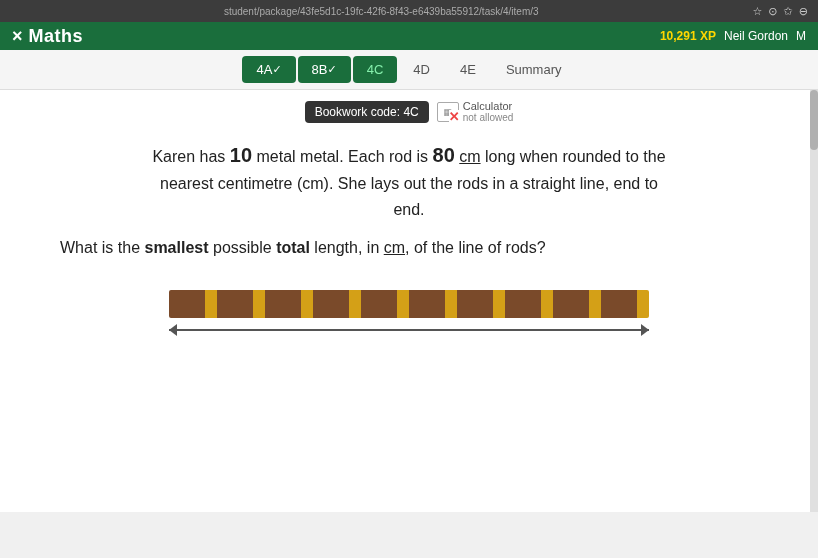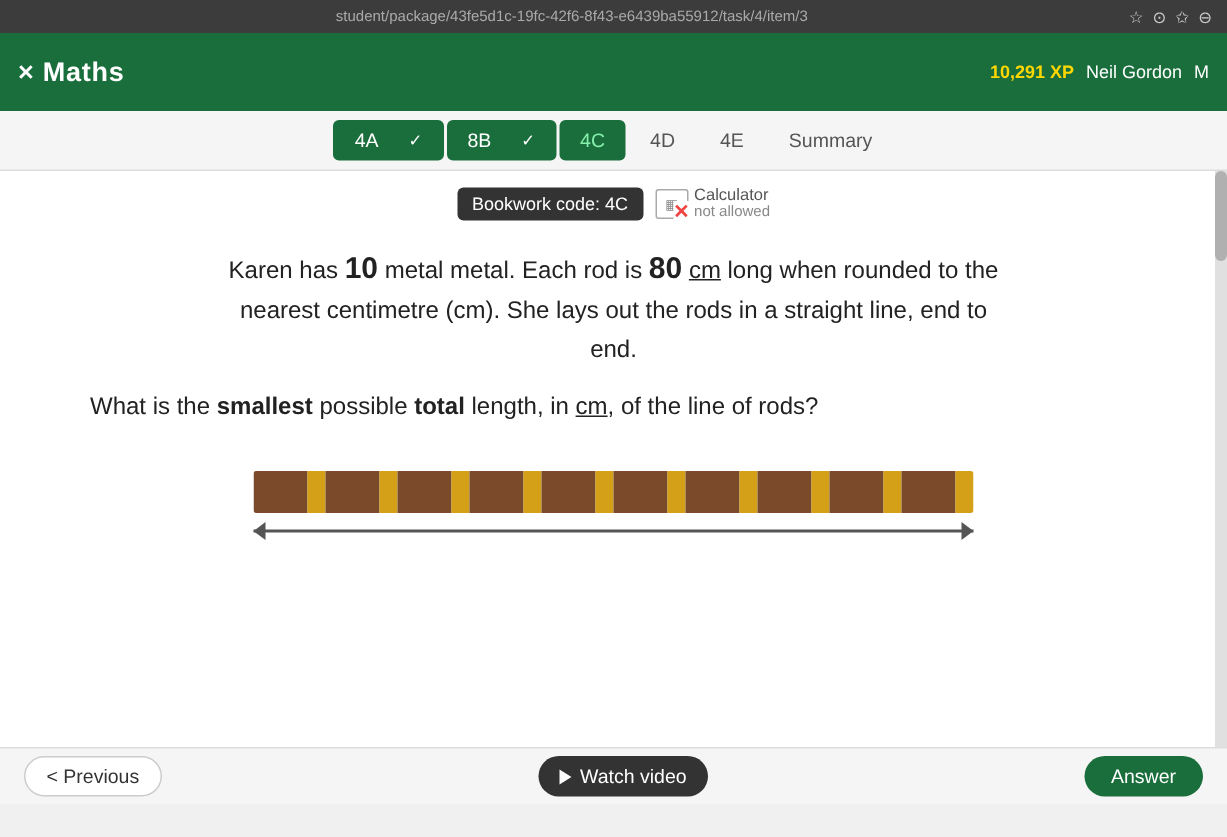--- a/index.html
+++ b/index.html
@@ -29,21 +29,21 @@
     }
     .browser-bar .icons {
       display: flex;
       gap: 6px;
       align-items: center;
     }
 
     
     .app-header {
       background: #1a6e3c;
-      height: 52px;
+      height: 28px;
       display: flex;
       align-items: center;
       justify-content: space-between;
       padding: 0 12px;
     }
     .app-header .brand {
       color: white;
       font-size: 18px;
       font-weight: bold;
       letter-spacing: 0.5px;
@@ -73,21 +73,21 @@
       border-bottom: 1px solid #ddd;
       padding: 0 10px;
     }
     .tab {
       padding: 6px 14px;
       font-size: 13px;
       cursor: pointer;
       border-radius: 4px;
       display: flex;
       align-items: center;
-      gap: 20px;
+      gap: 0;
       font-weight: 500;
     }
     .tab.completed {
       background: #1a6e3c;
       color: white;
     }
     .tab.active {
       background: #1a6e3c;
       color: #86efac;
     }
@@ -426,21 +426,13 @@
 
     <div class="arrow-line-container">
       <div class="arrow-line"></div>
     </div>
   </div>
 
   <div class="scrollbar">
     <div class="scrollbar-thumb"></div>
   </div>
 
-  <div class="bottom-bar">
-    <button class="prev-btn">&lt; Previous</button>
-    <button class="watch-video-btn">
-      <span class="play-icon"></span>
-      <span>Watch video</span>
-    </button>
-    <button class="answer-btn">Answer</button>
-  </div>
 </div>
 
 </body></html>

